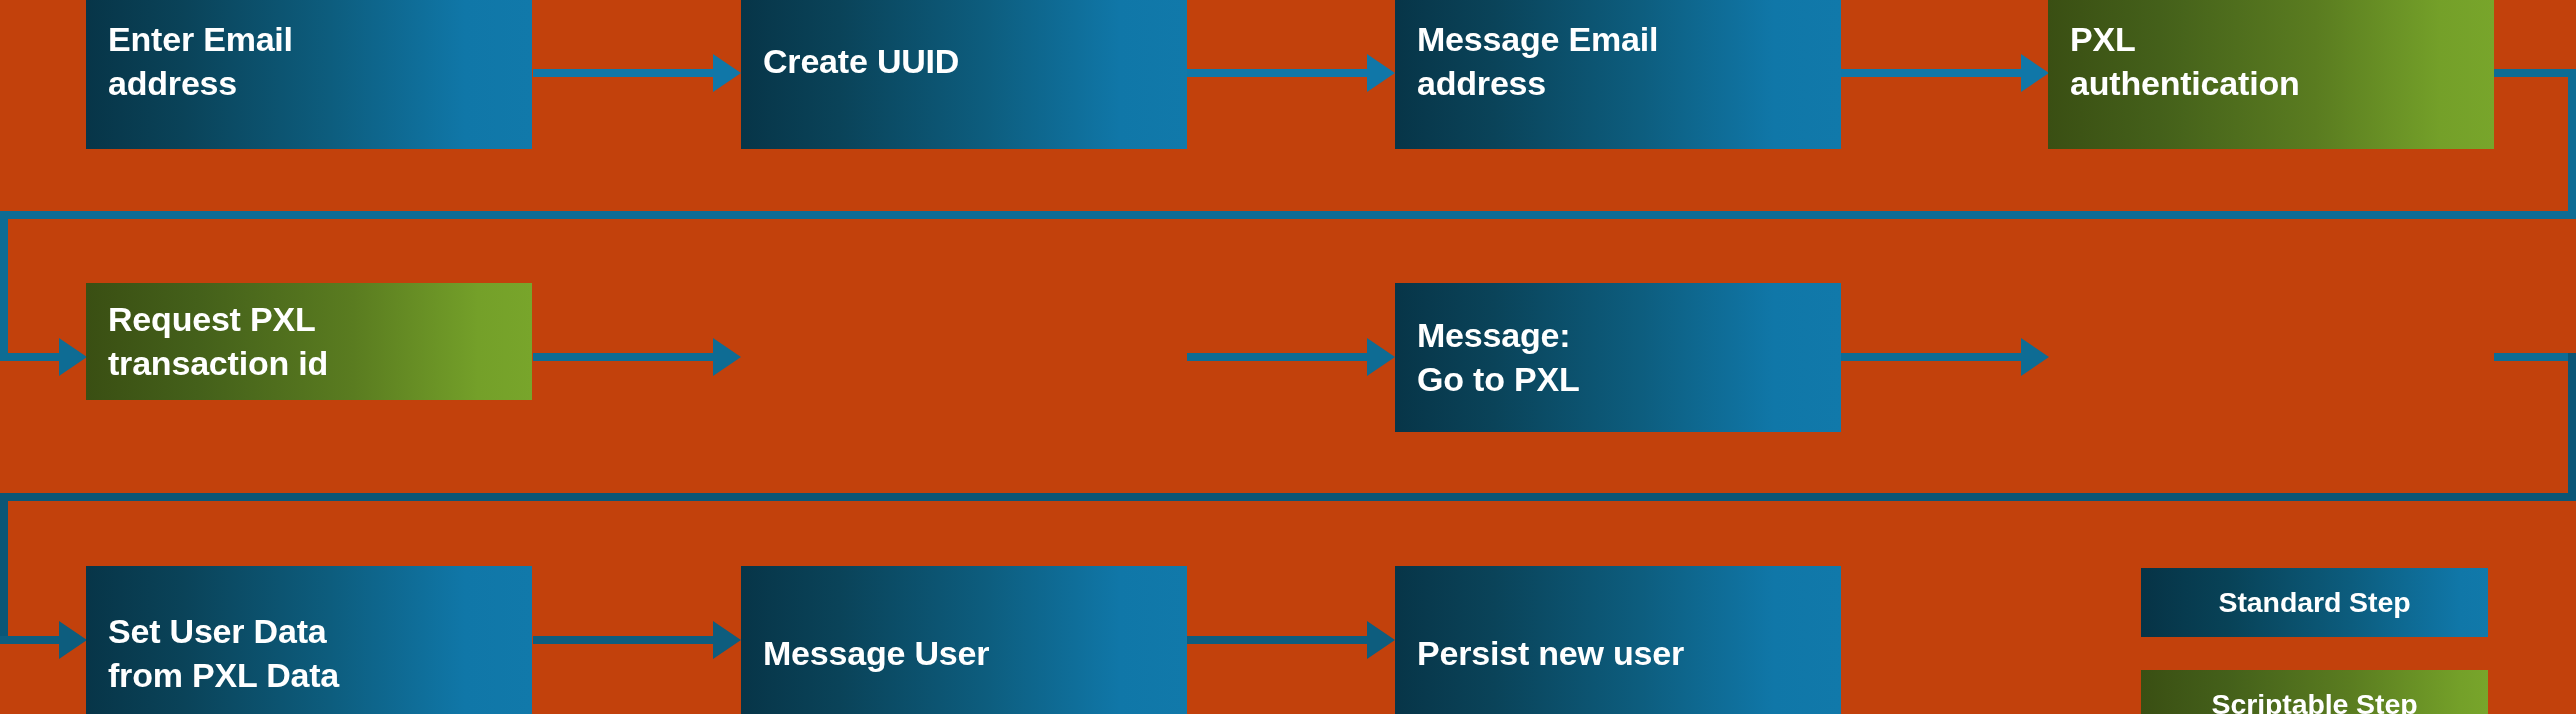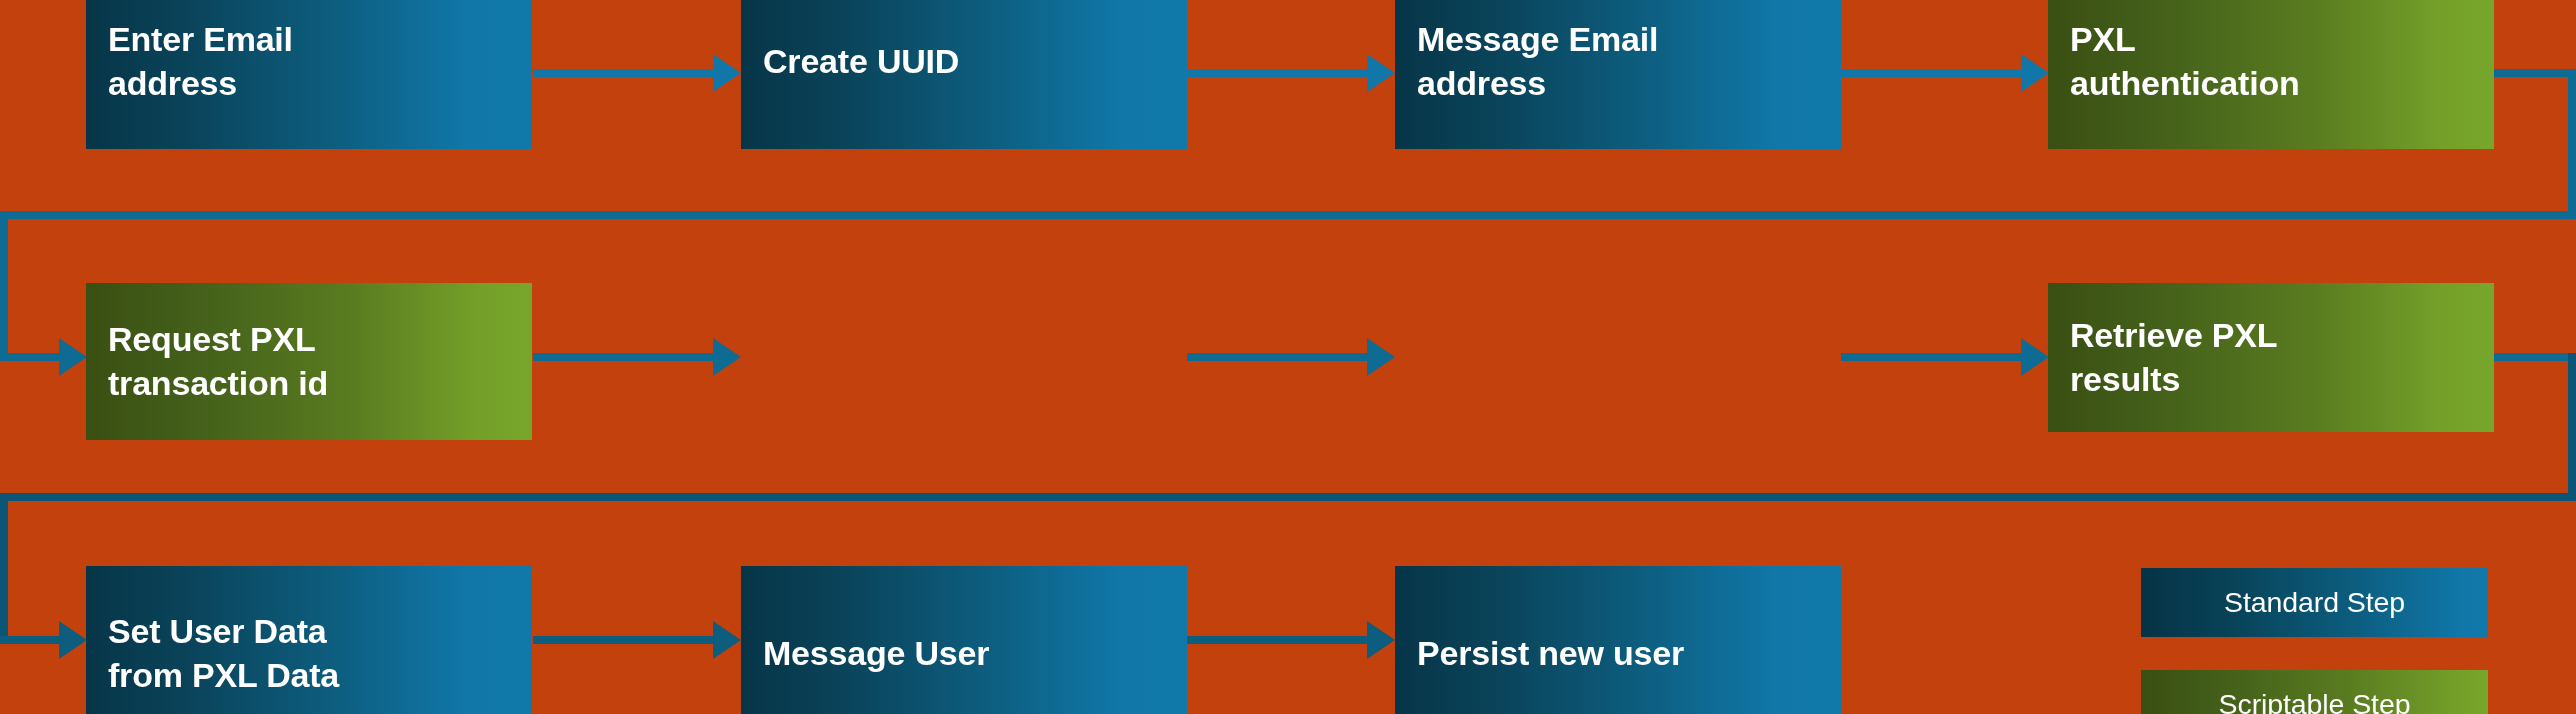--- a/index.html
+++ b/index.html
@@ -22,21 +22,21 @@
 
   .node{position:absolute;box-sizing:border-box;
         display:flex;align-items:center;}
   .node .txt{color:#fff;font-weight:bold;font-size:34px;
              line-height:1.28;padding-left:22px;white-space:pre-line;
              letter-spacing:-0.2px;}
   .node.blue{background:linear-gradient(90deg,#073548 0%,#0a4359 22%,#0d5d7e 55%,#1077a8 85%,#1179aa 100%);}
   .node.green{background:linear-gradient(90deg,#3a4f13 0%,#44601a 25%,#5a7c20 60%,#74a029 88%,#78a52b 100%);}
 
   .legend-item{position:absolute;display:flex;align-items:center;justify-content:center;}
-  .legend-item .ltxt{color:#fff;font-weight:normal;font-size:28.5px;letter-spacing:-0.1px;}
+  .legend-item .ltxt{color:#fff;font-weight:bold;font-size:28.5px;letter-spacing:-0.1px;}
   .legend-item.blue{background:linear-gradient(90deg,#063346 0%,#084257 25%,#0c5c7d 60%,#1077a8 92%,#1179aa 100%);}
   .legend-item.green{background:linear-gradient(90deg,#3a4f13 0%,#44601a 25%,#5a7c20 60%,#74a029 92%,#78a52b 100%);}
 </style>
 </head>
 <body>
 
 <div id="stage">
 
   <div class="conn" style="left:2494px; top:69px; width:82px; height:8.3px;"></div>
   <div class="conn" style="left:2568px; top:69px; width:8.3px; height:149px;"></div>
@@ -72,40 +72,40 @@
   <div class="arrow-head" style="left:2021px; top:54px;"></div>
 
   <div class="node green" style="left:2048px; top:-26px; width:446px; height:175px;">
     <span class="txt">PXL
 authentication</span>
   </div>
 
   <div class="arrow-line d2" style="left:0px; top:353px; width:59px;"></div>
   <div class="arrow-head d2" style="left:59px; top:338px;"></div>
 
-  <div class="node green" style="left:86px; top:283px; width:446px; height:157px;">
+  <div class="node green" style="left:86px; top:283px; width:446px; height:117px;">
     <span class="txt">Request PXL
 transaction id</span>
   </div>
 
   <div class="arrow-line d2" style="left:533px; top:353px; width:180px;"></div>
   <div class="arrow-head d2" style="left:713px; top:338px;"></div>
 
 
   <div class="arrow-line d2" style="left:1187px; top:353px; width:180px;"></div>
   <div class="arrow-head d2" style="left:1367px; top:338px;"></div>
 
+  <div class="node blue" style="left:1395px; top:283px; width:446px; height:149px;">
+    <span class="txt">Message:
+Go to PXL</span>
+  </div>
 
   <div class="arrow-line d2" style="left:1841px; top:353px; width:180px;"></div>
   <div class="arrow-head d2" style="left:2021px; top:338px;"></div>
 
-  <div class="node green" style="left:2048px; top:283px; width:446px; height:149px;">
-    <span class="txt">Retrieve  PXL
-results</span>
-  </div>
 
   <div class="arrow-line d3" style="left:0px; top:636px; width:59px;"></div>
   <div class="arrow-head d3" style="left:59px; top:621px;"></div>
 
   <div class="node blue" style="left:86px; top:566px; width:446px; height:175px;">
     <span class="txt">Set User Data
 from PXL Data</span>
   </div>
 
   <div class="arrow-line d3" style="left:533px; top:636px; width:180px;"></div>

